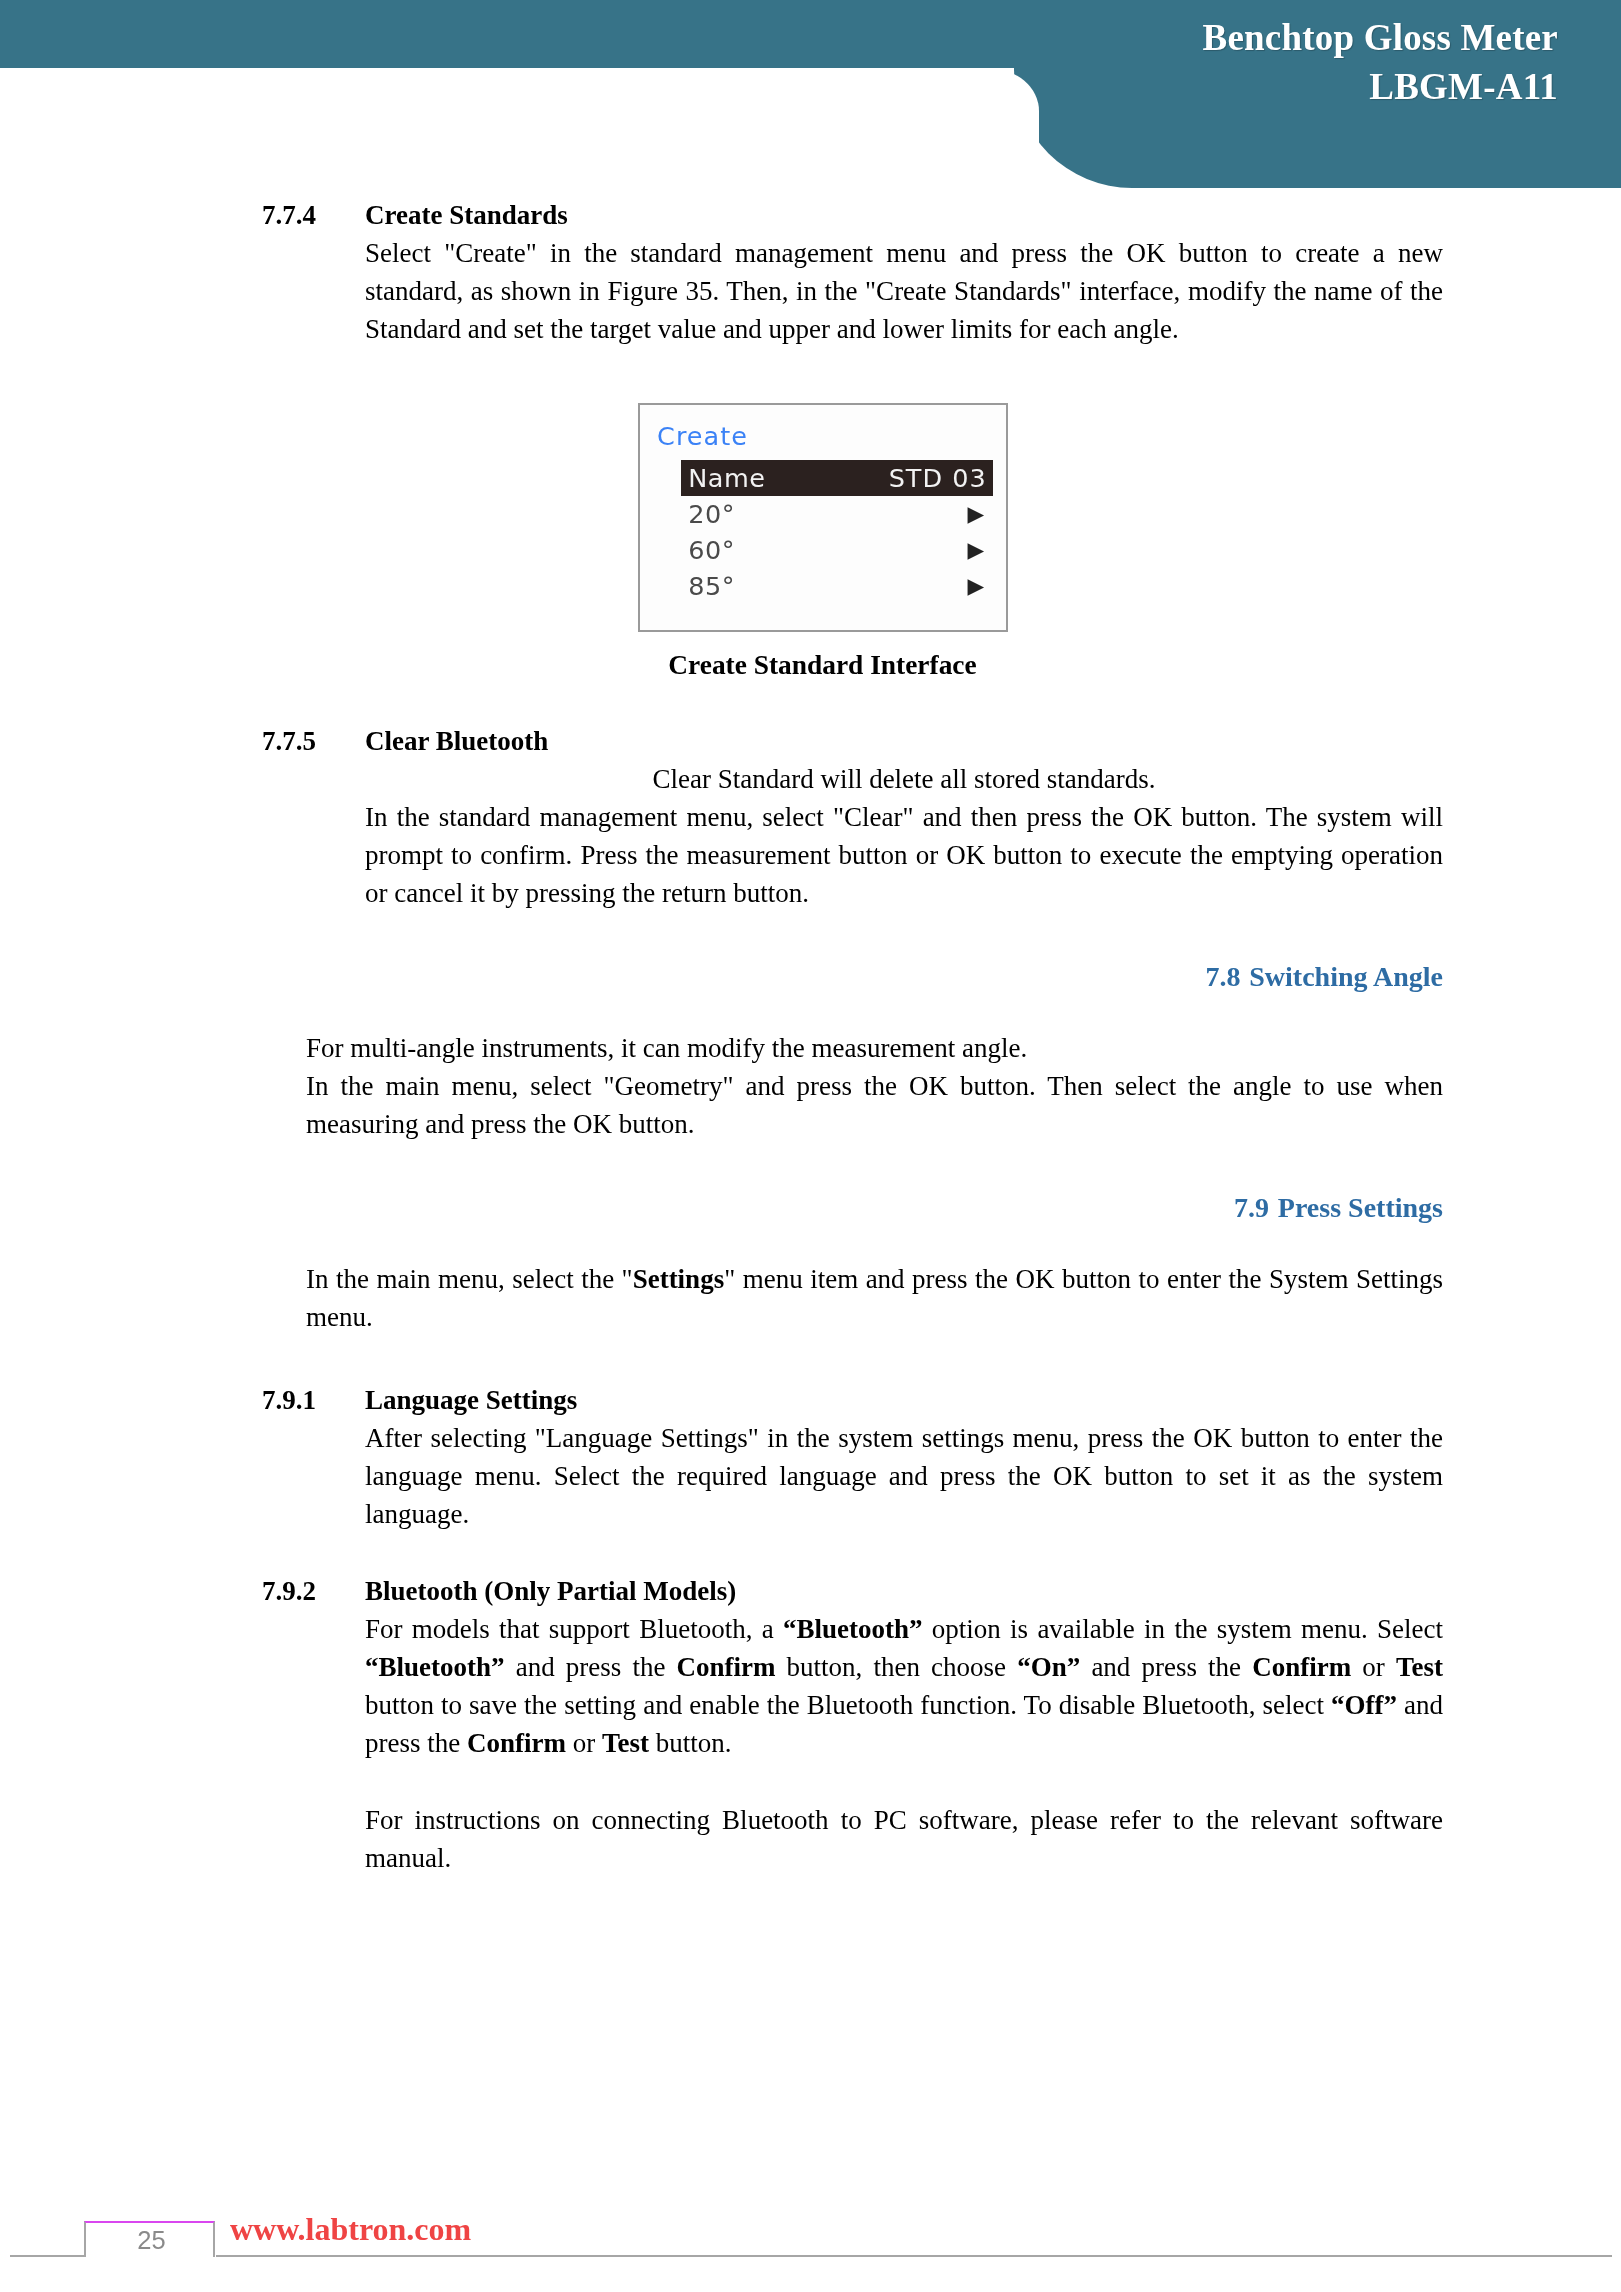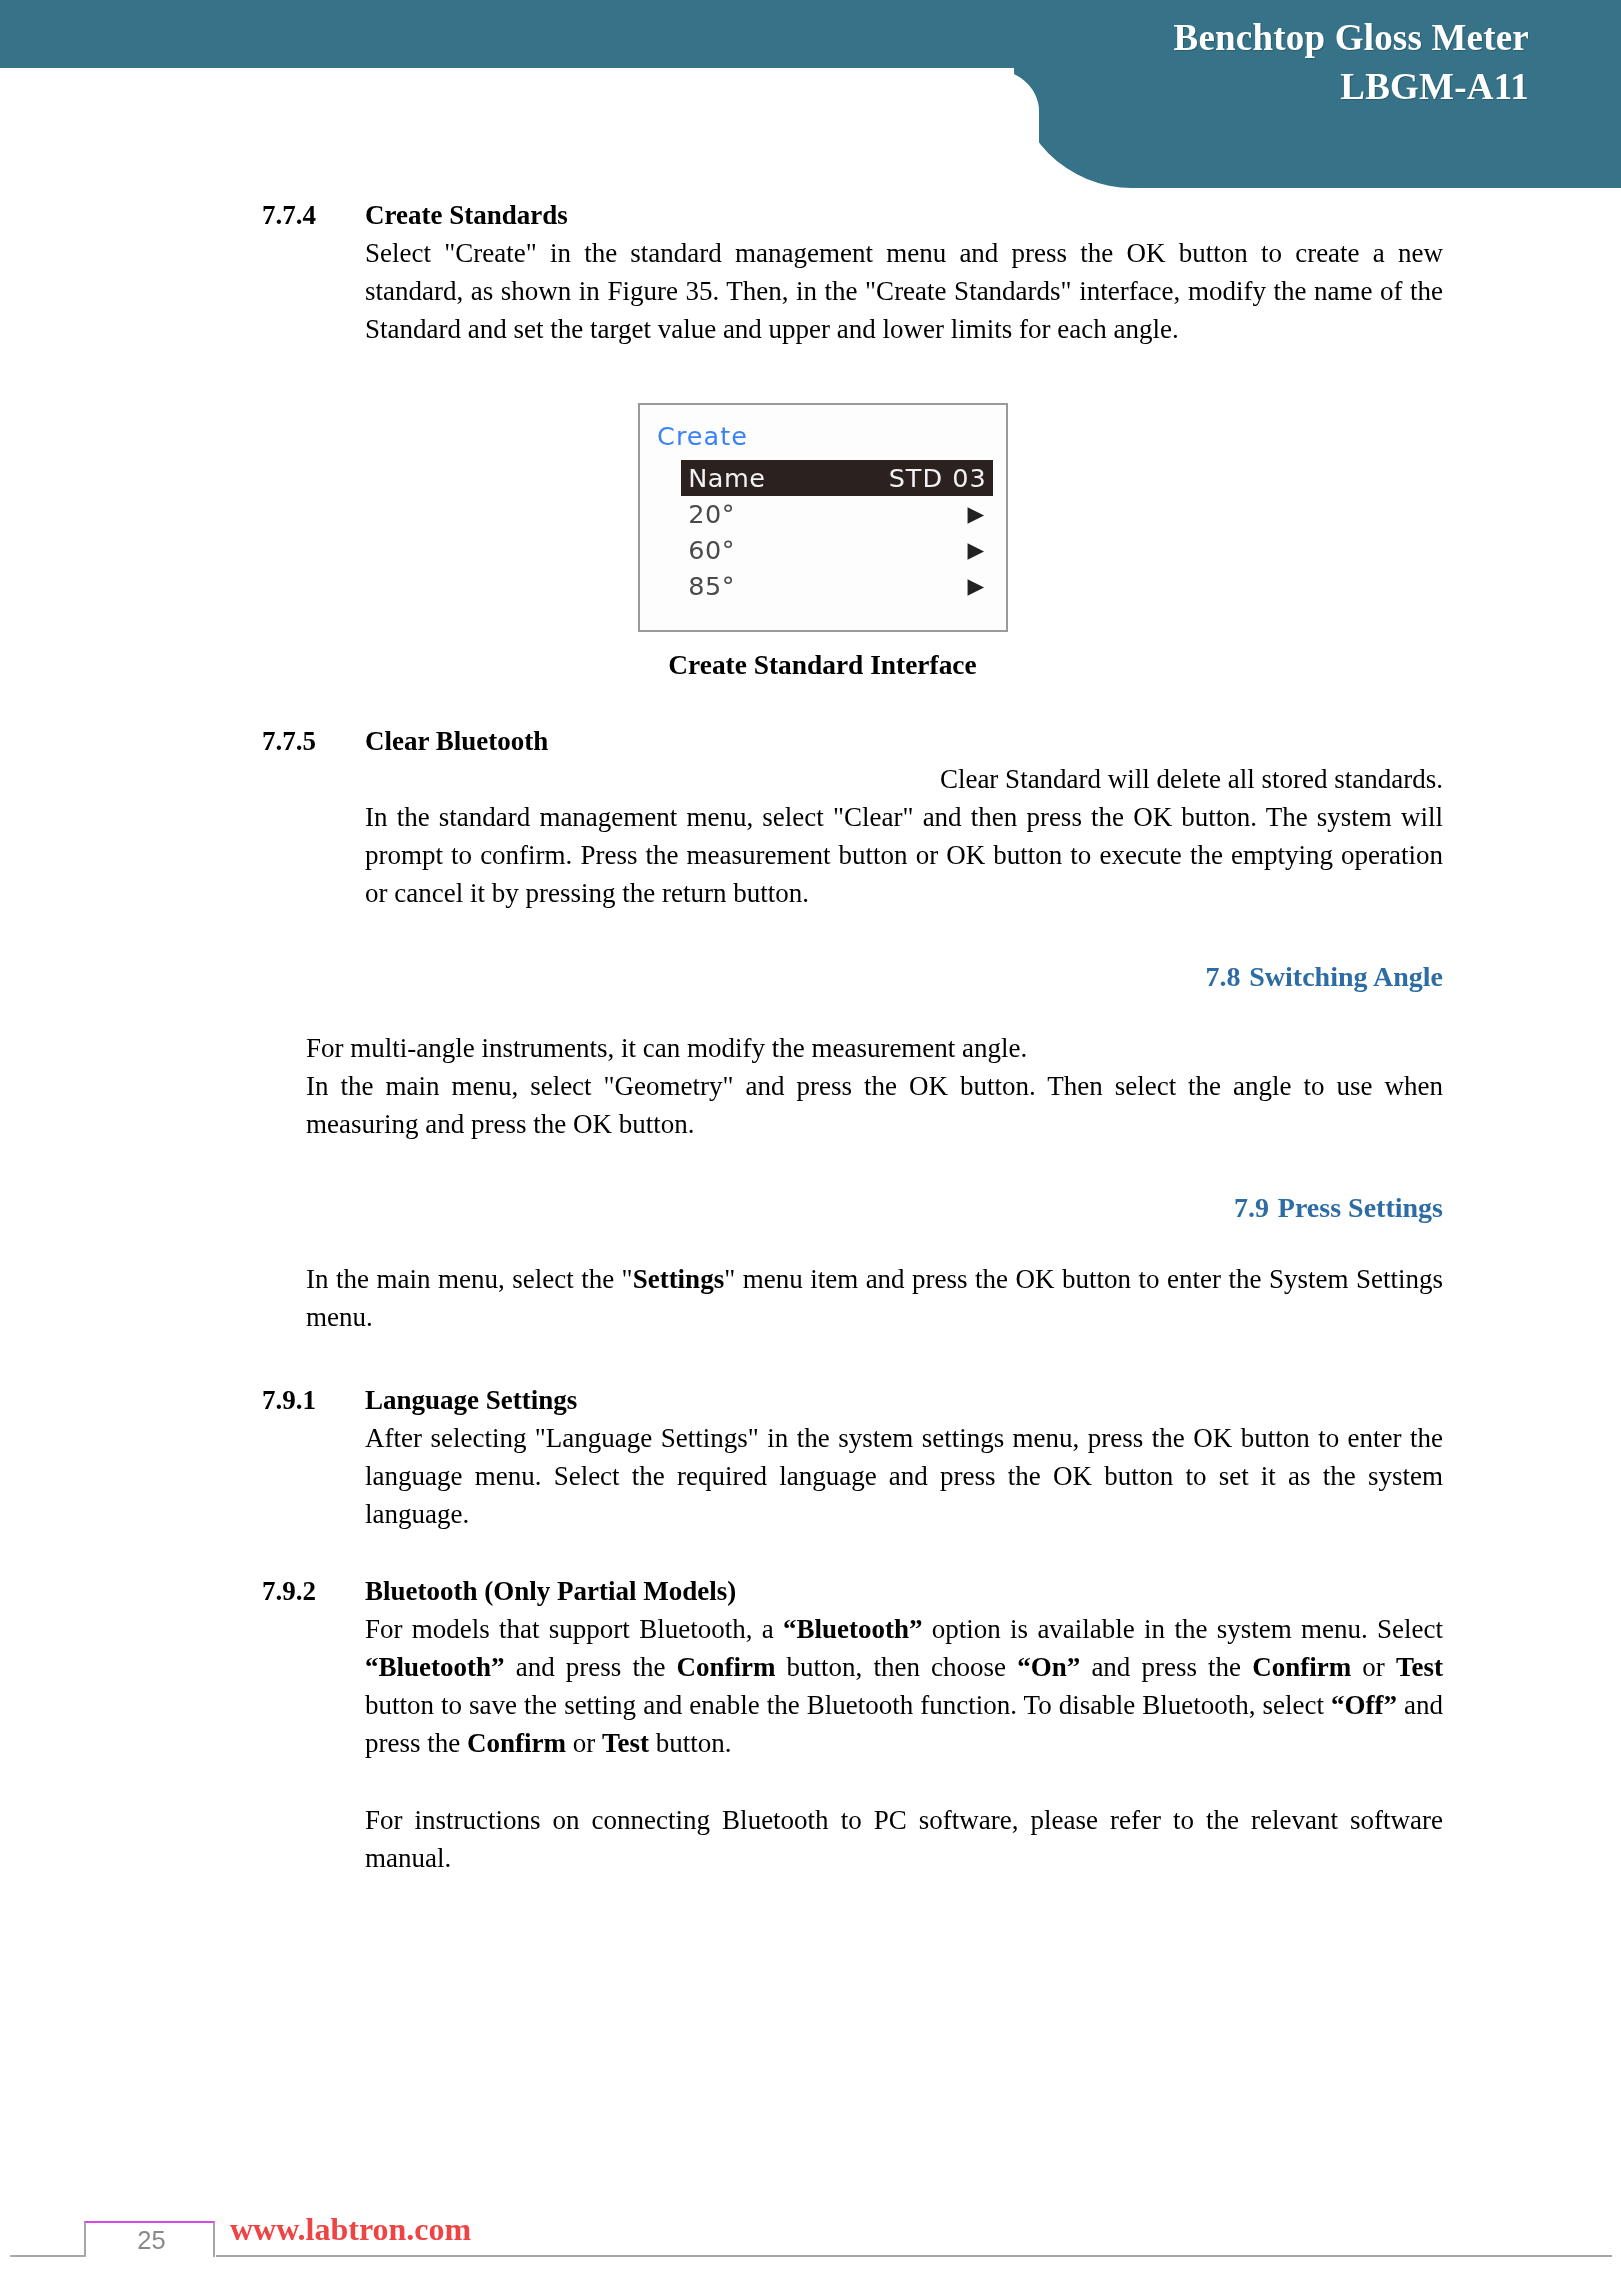--- a/index.html
+++ b/index.html
@@ -43,21 +43,21 @@
     position: absolute;
     left: 0;
     top: 68px;
     width: 1039px;
     height: 128px;
     background: #ffffff;
     border-top-right-radius: 51px 43px;
   }
   .header-title {
     position: absolute;
-    right: 92px;
+    right: 63px;
     top: 12.7px;
     width: 588px;
     text-align: right;
     color: #ffffff;
     font-weight: bold;
     font-size: 37px;
     line-height: 49px;
     letter-spacing: 0.2px;
     text-shadow: 1px 1px 1px rgba(0,0,0,0.22);
   }
@@ -97,21 +97,21 @@
 
   
   .body-indent {
     margin: 0;
     padding-left: 103px;
     font-size: 27px;
     line-height: 38px;
     text-align: justify;
     text-justify: inter-word;
   }
-  .body-indent.nojust { text-align: right; }
+  .body-indent.nojust { text-align: center; }
 
   
   .mainhead {
     font-size: 28px;
     font-weight: bold;
     color: #2E6CA4;
     margin: 0;
     padding-left: 0px;
     line-height: 39px;
     text-align: right;

